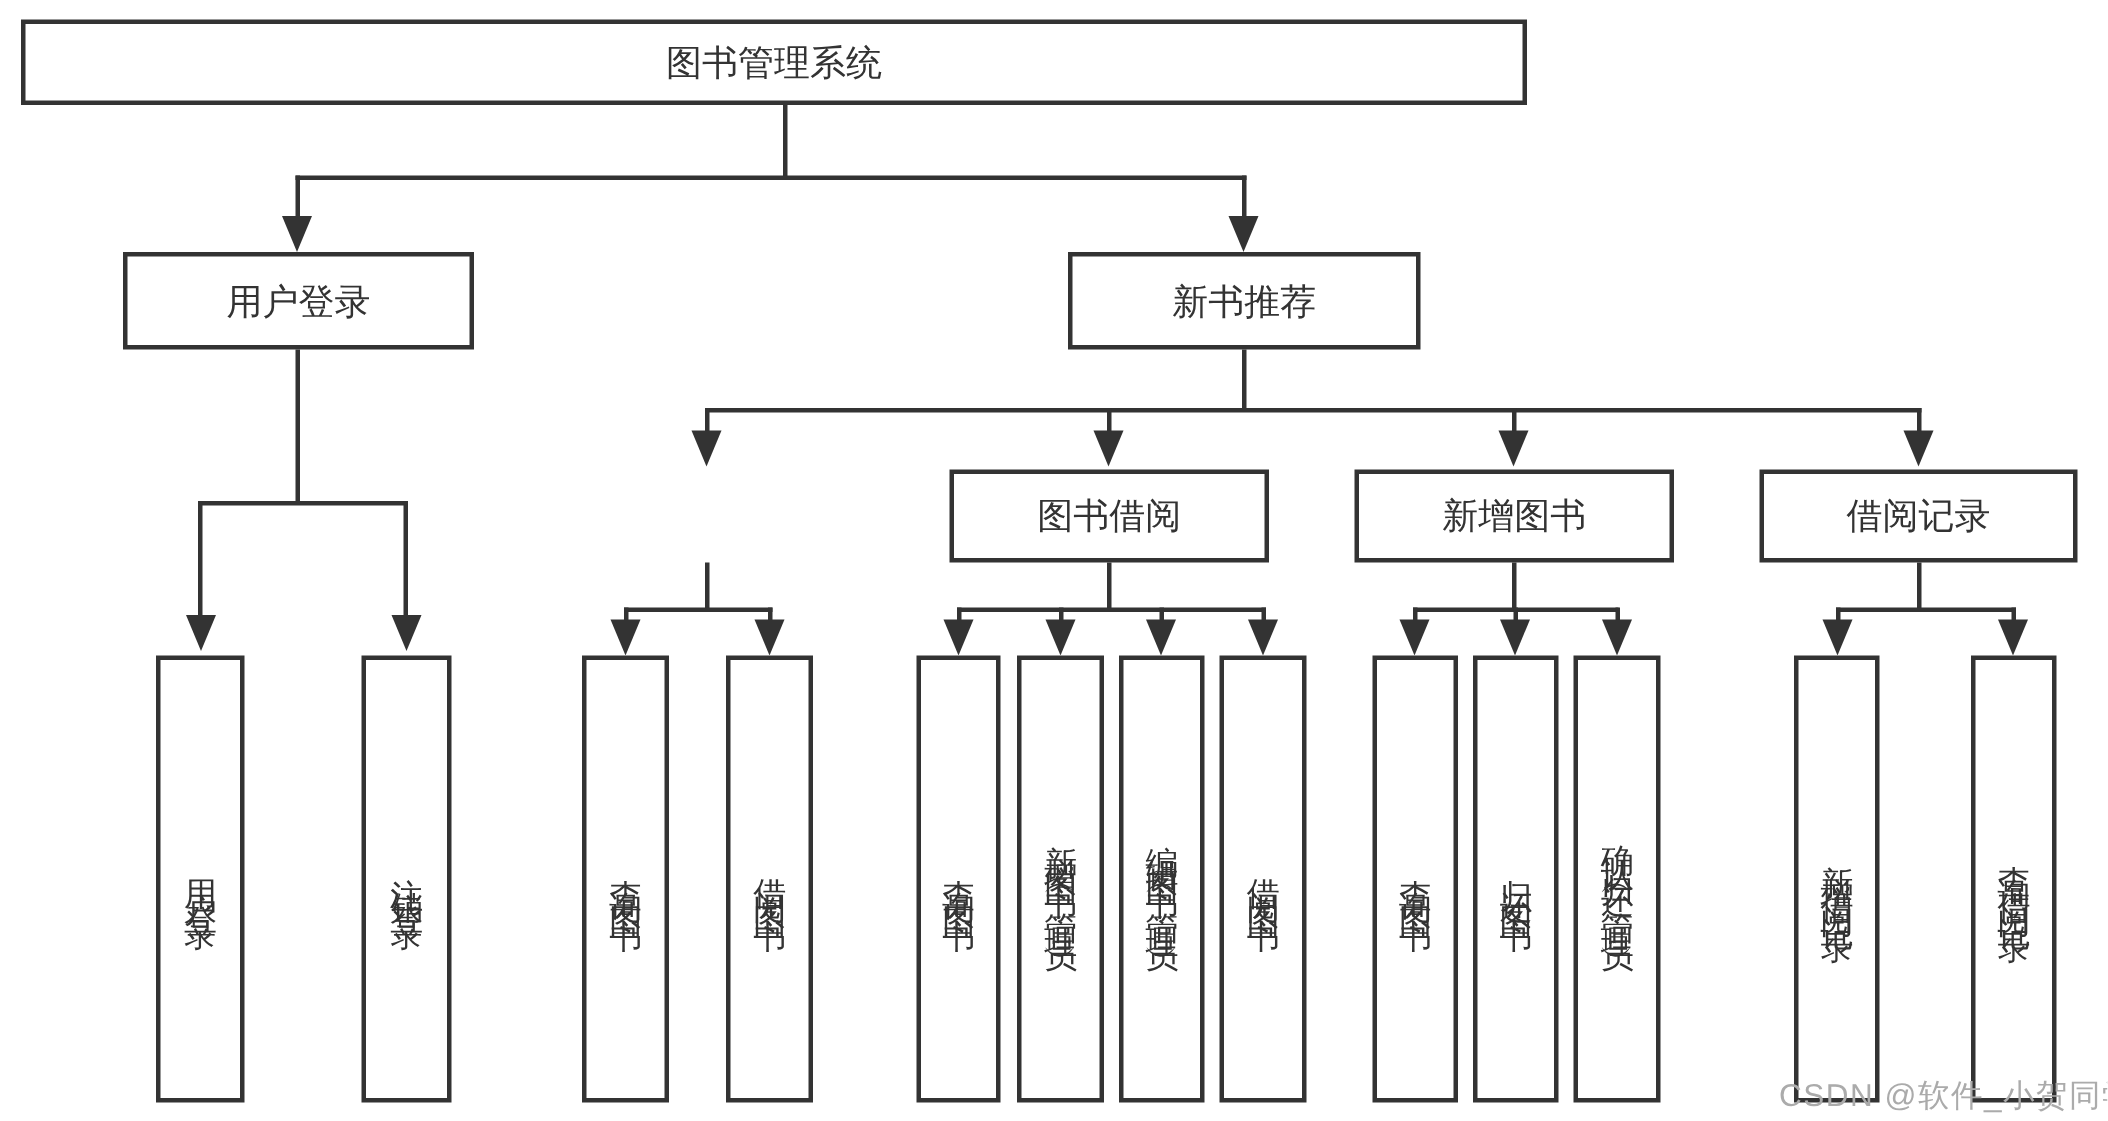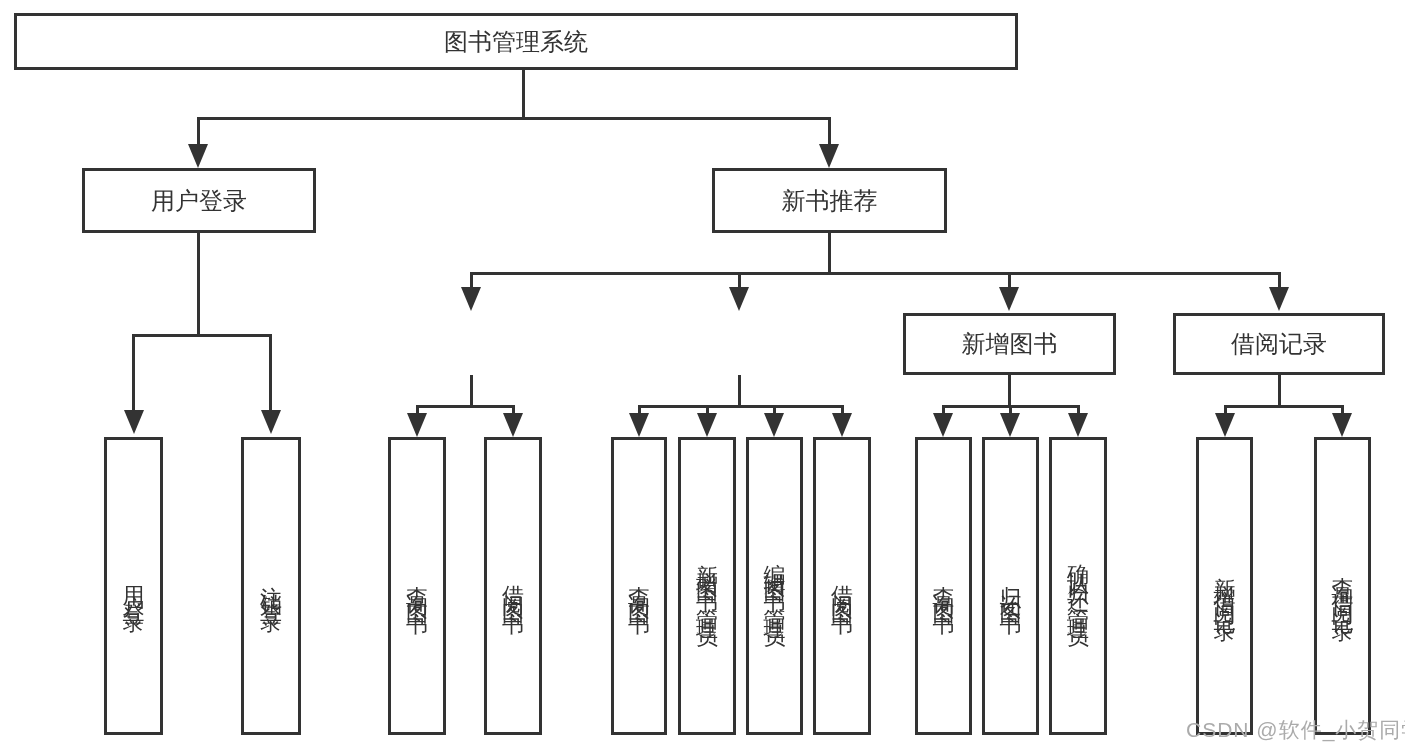--- a/index.html
+++ b/index.html
@@ -80,20 +80,21 @@
   <div class="hline" style="left:470px;top:272px;width:811px"></div>
   <div class="vline" style="left:470px;top:272px;height:17px"></div>
   <div class="arrow" style="left:461px;top:287px"></div>
   <div class="vline" style="left:738px;top:272px;height:17px"></div>
   <div class="arrow" style="left:729px;top:287px"></div>
   <div class="vline" style="left:1008px;top:272px;height:17px"></div>
   <div class="arrow" style="left:999px;top:287px"></div>
   <div class="vline" style="left:1278px;top:272px;height:17px"></div>
   <div class="arrow" style="left:1269px;top:287px"></div>
 
+  <div class="node" style="left:633px;top:313px;width:213px;height:62px">图书借阅</div>
   <div class="node" style="left:903px;top:313px;width:213px;height:62px">新增图书</div>
   <div class="node" style="left:1173px;top:313px;width:212px;height:62px">借阅记录</div>
 
   <div class="vline" style="left:470px;top:375px;height:33px"></div>
   <div class="hline" style="left:416px;top:405px;width:99px"></div>
   <div class="vline" style="left:416px;top:405px;height:10px"></div>
   <div class="arrow" style="left:407px;top:413px"></div>
   <div class="vline" style="left:512px;top:405px;height:10px"></div>
   <div class="arrow" style="left:503px;top:413px"></div>
 

